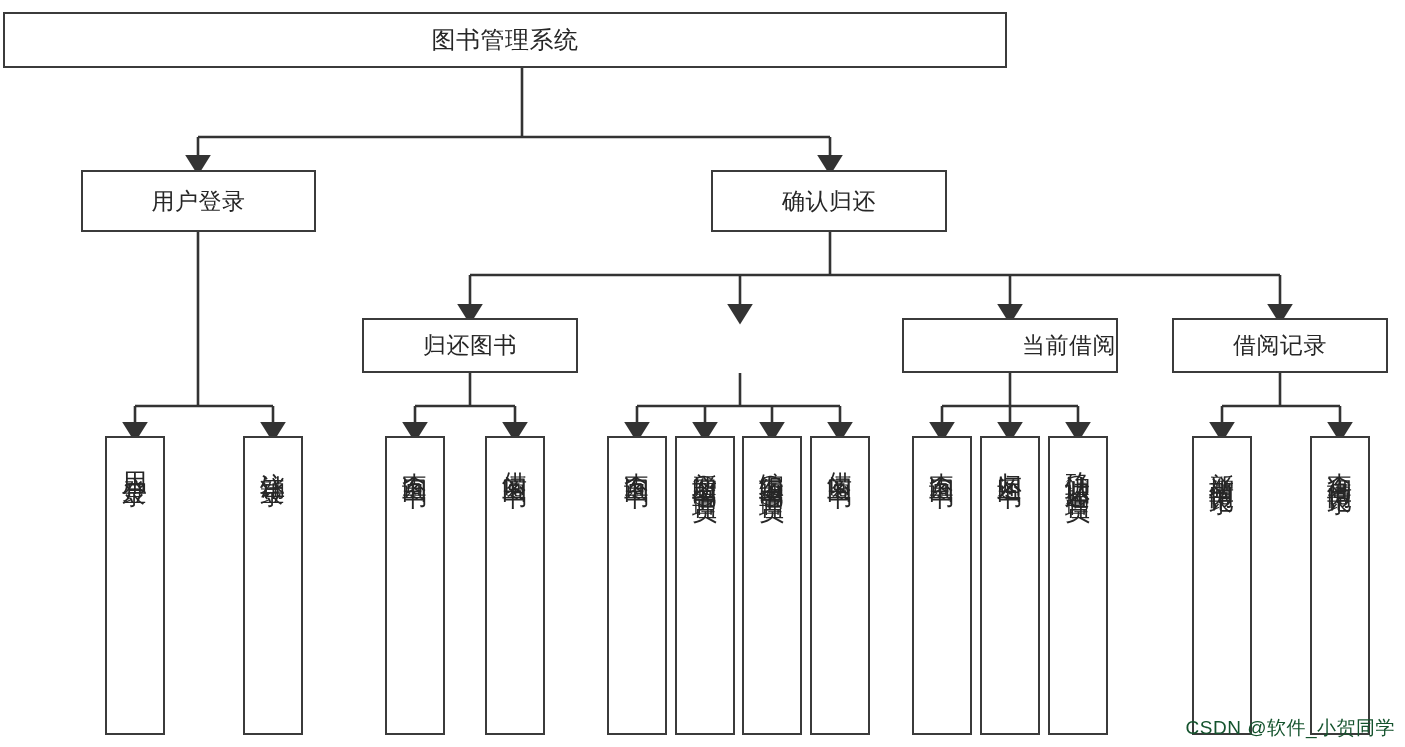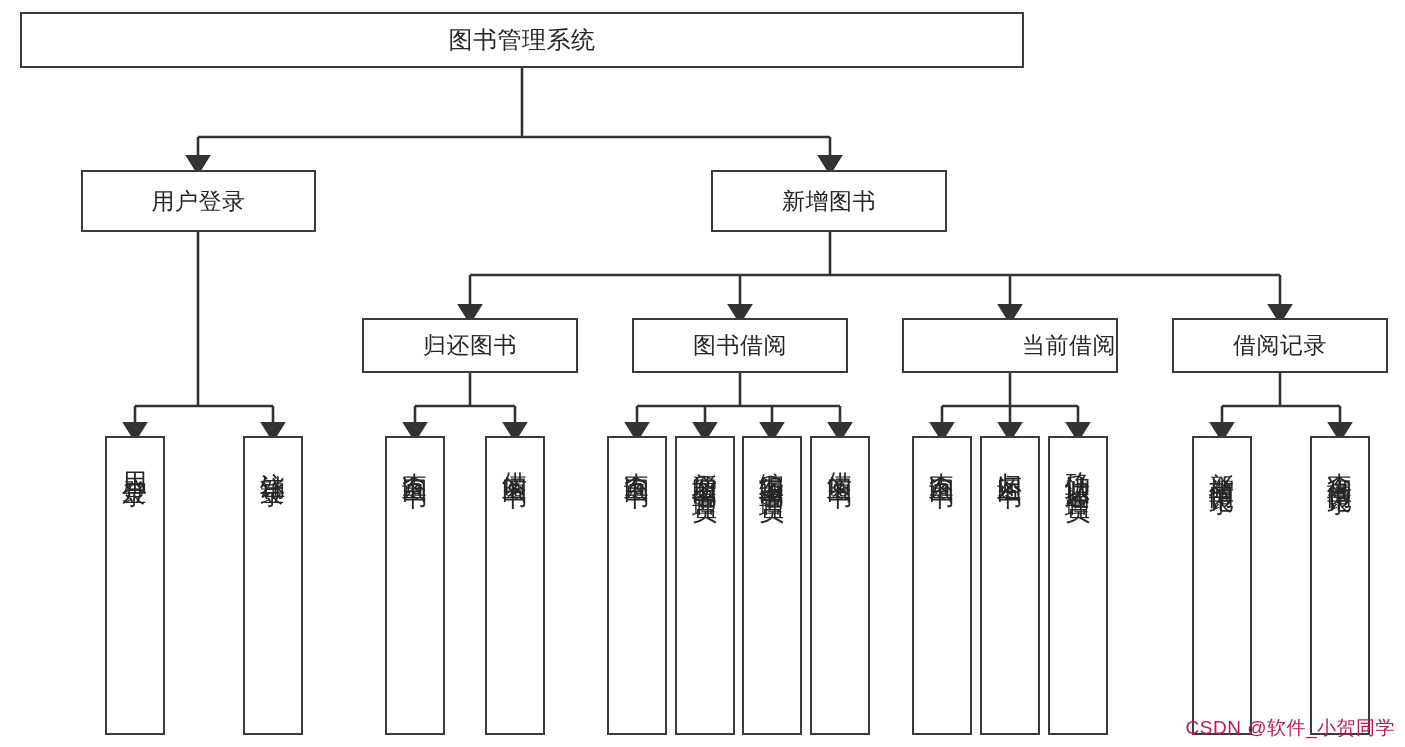--- a/index.html
+++ b/index.html
@@ -16,21 +16,21 @@
   .node.leaf{align-items:flex-start;padding-top:14px;}
   .node.leaf .lbl{
      writing-mode:vertical-rl;
      text-orientation:upright;
      font-size:25px;
      line-height:1.28;
      letter-spacing:4px;
      white-space:nowrap;
      text-align:left;
   }
-  .watermark{position:absolute;right:10px;bottom:6px;color:#be185d;
+  .watermark{position:absolute;right:10px;bottom:6px;color:#14532d;
      font-size:19px;white-space:nowrap;letter-spacing:.5px;}
 </style>
 </head>
 <body>
 
 <div id="diagram-root">
 
   <svg id="edges" viewBox="0 0 1405 747">
     <defs>
       <marker id="arrow" markerWidth="11" markerHeight="11" refX="3.2" refY="5" orient="auto" markerUnits="strokeWidth">
@@ -74,36 +74,33 @@
       <path d="M1010,406 L1010,430" marker-end="url(#arrow)"></path>
       <path d="M1078,406 L1078,430" marker-end="url(#arrow)"></path>
 
       <path d="M1280,373 L1280,406"></path>
       <path d="M1222,406 L1340,406"></path>
       <path d="M1222,406 L1222,430" marker-end="url(#arrow)"></path>
       <path d="M1340,406 L1340,430" marker-end="url(#arrow)"></path>
     </g>
   </svg>
 
-  <div class="node horiz root" style="left:20px;top:12px;width:1004px;height:56px;">
+  <div class="node horiz root" style="left:3px;top:12px;width:1004px;height:56px;">
     <span class="lbl">图书管理系统</span>
   </div>
 
   <div class="node horiz" style="left:81px;top:170px;width:235px;height:62px;">
     <span class="lbl">用户登录</span>
   </div>
   <div class="node horiz" style="left:711px;top:170px;width:236px;height:62px;">
-    <span class="lbl">新增图书</span>
+    <span class="lbl">确认归还</span>
   </div>
 
   <div class="node horiz" style="left:362px;top:318px;width:216px;height:55px;">
     <span class="lbl">归还图书</span>
-  </div>
-  <div class="node horiz" style="left:632px;top:318px;width:216px;height:55px;">
-    <span class="lbl">图书借阅</span>
   </div>
   <div class="node horiz" style="left:902px;top:318px;width:216px;height:55px;justify-content:flex-end;">
     <span class="lbl">当前借阅</span>
   </div>
   <div class="node horiz" style="left:1172px;top:318px;width:216px;height:55px;">
     <span class="lbl">借阅记录</span>
   </div>
 
   <div class="node leaf" style="left:105px;top:436px;width:60px;height:299px;">
     <span class="lbl">用户登录</span>

